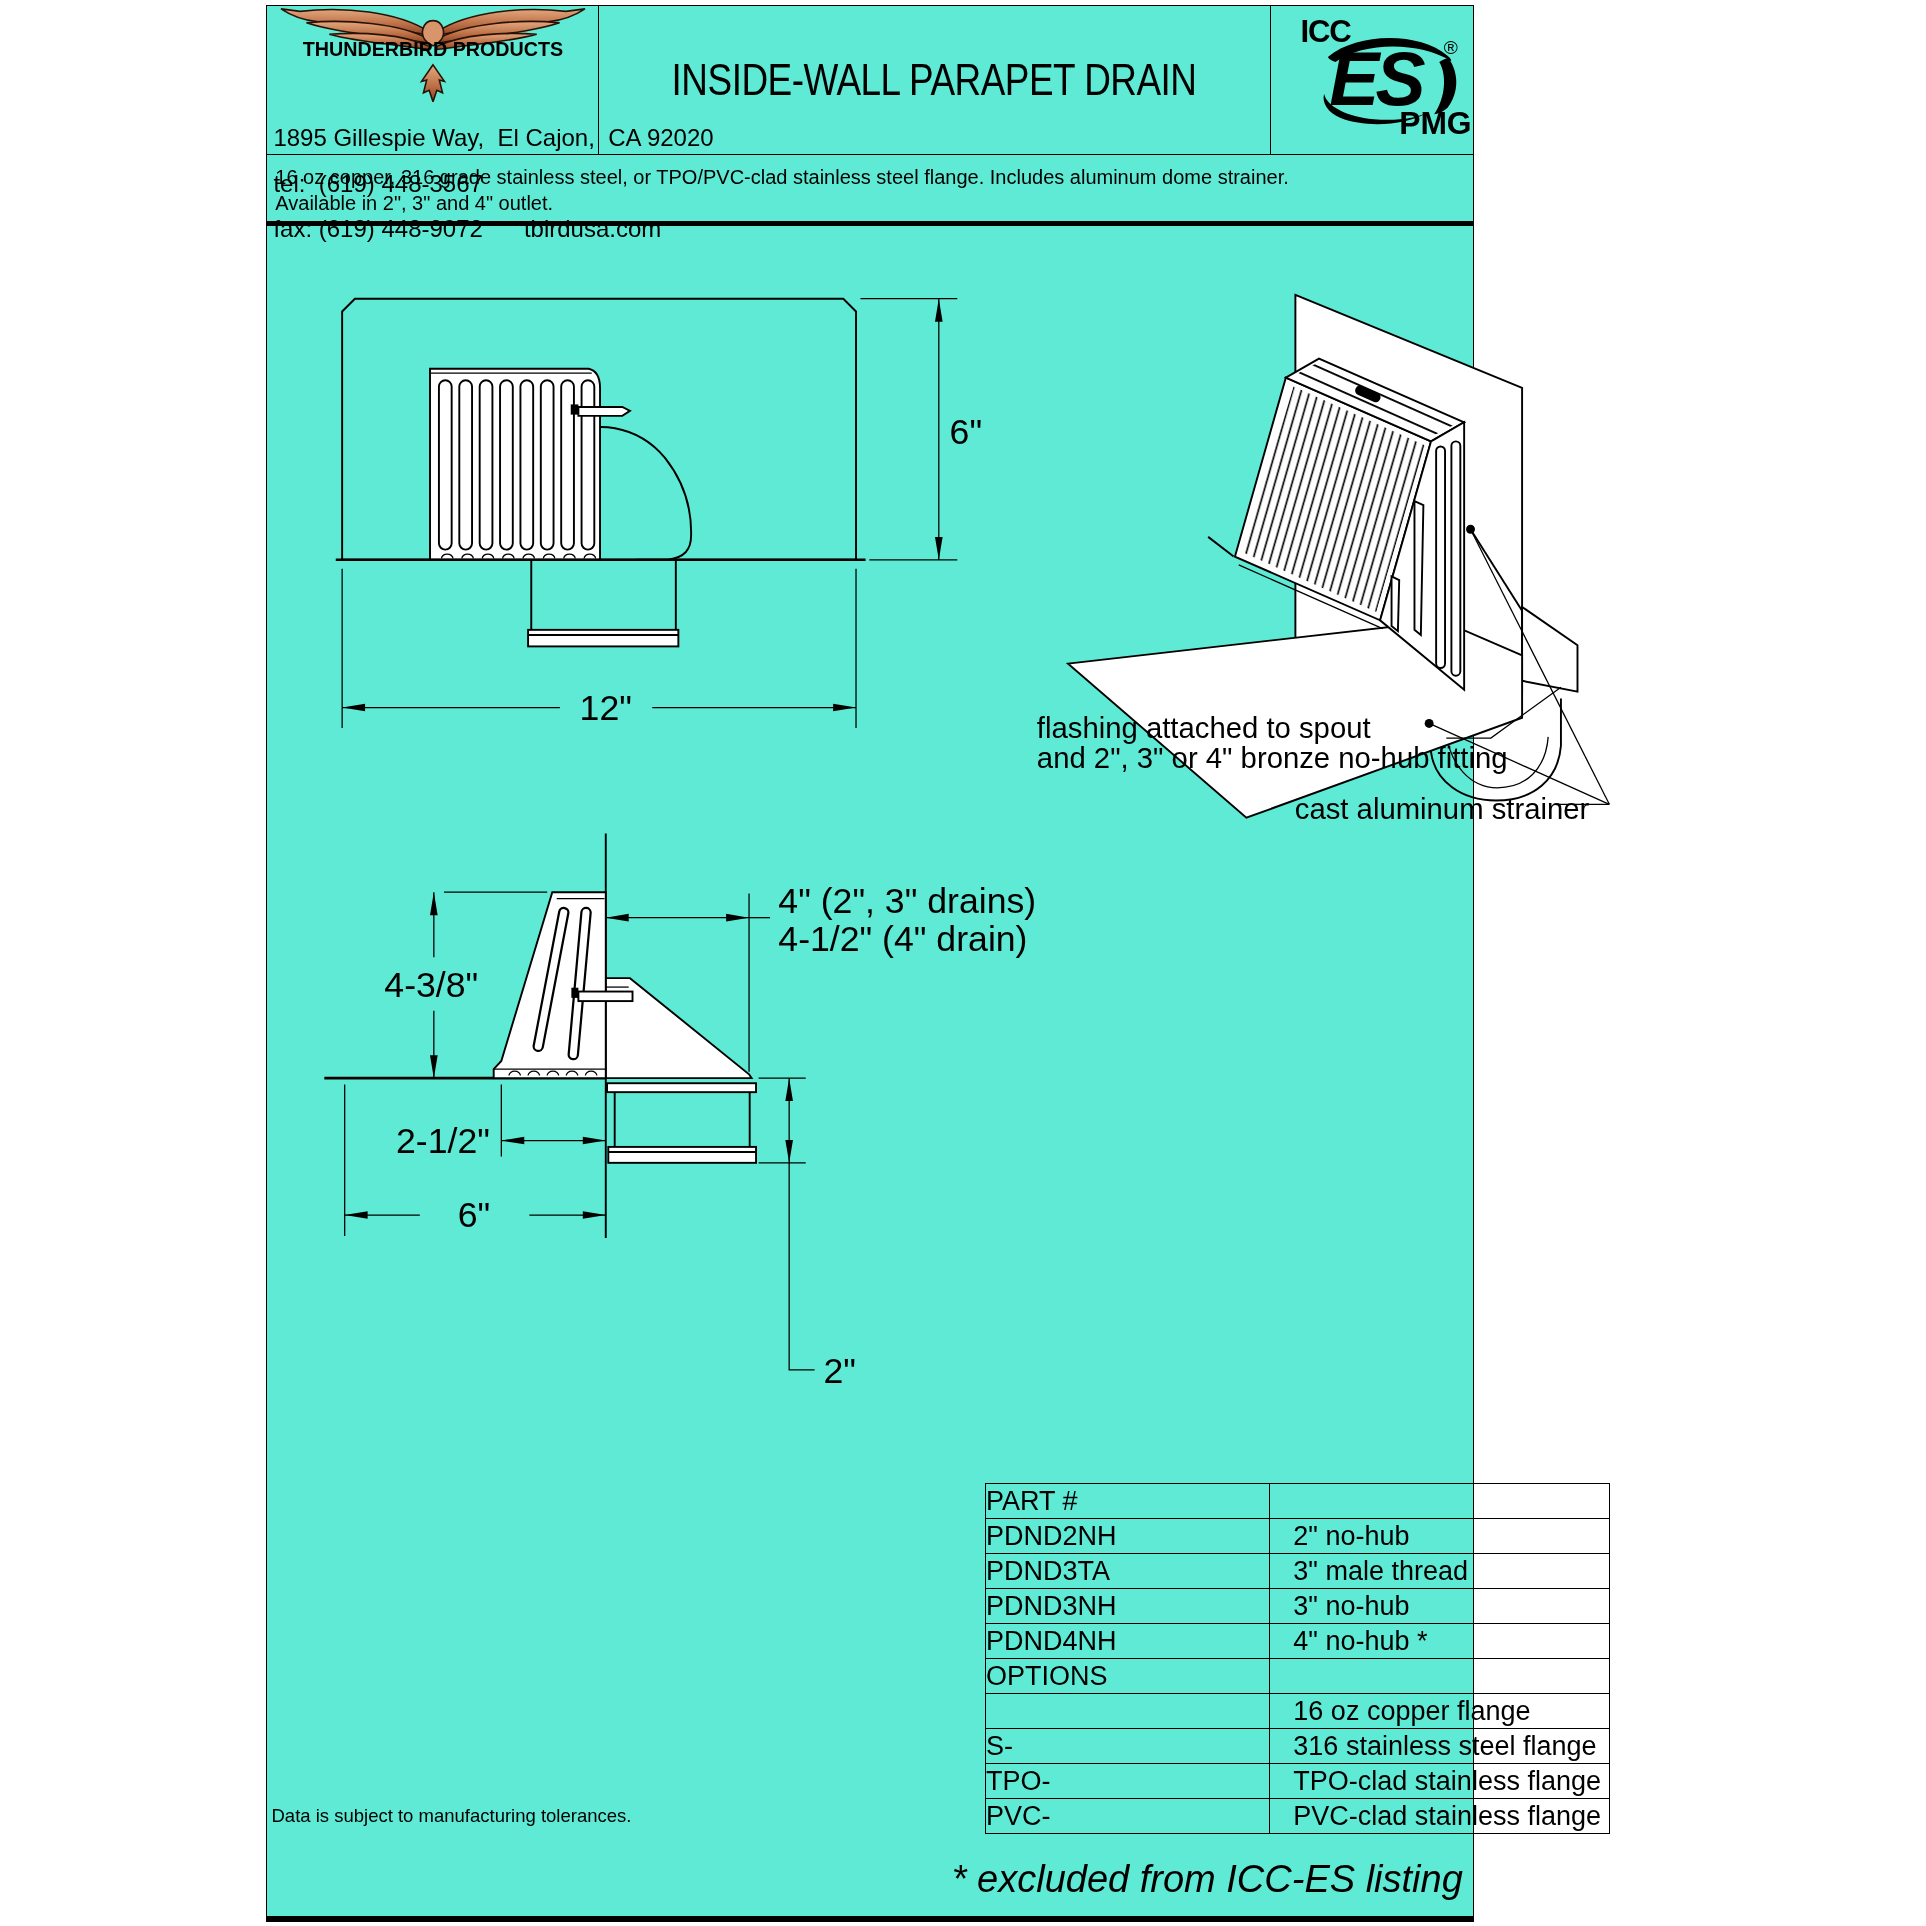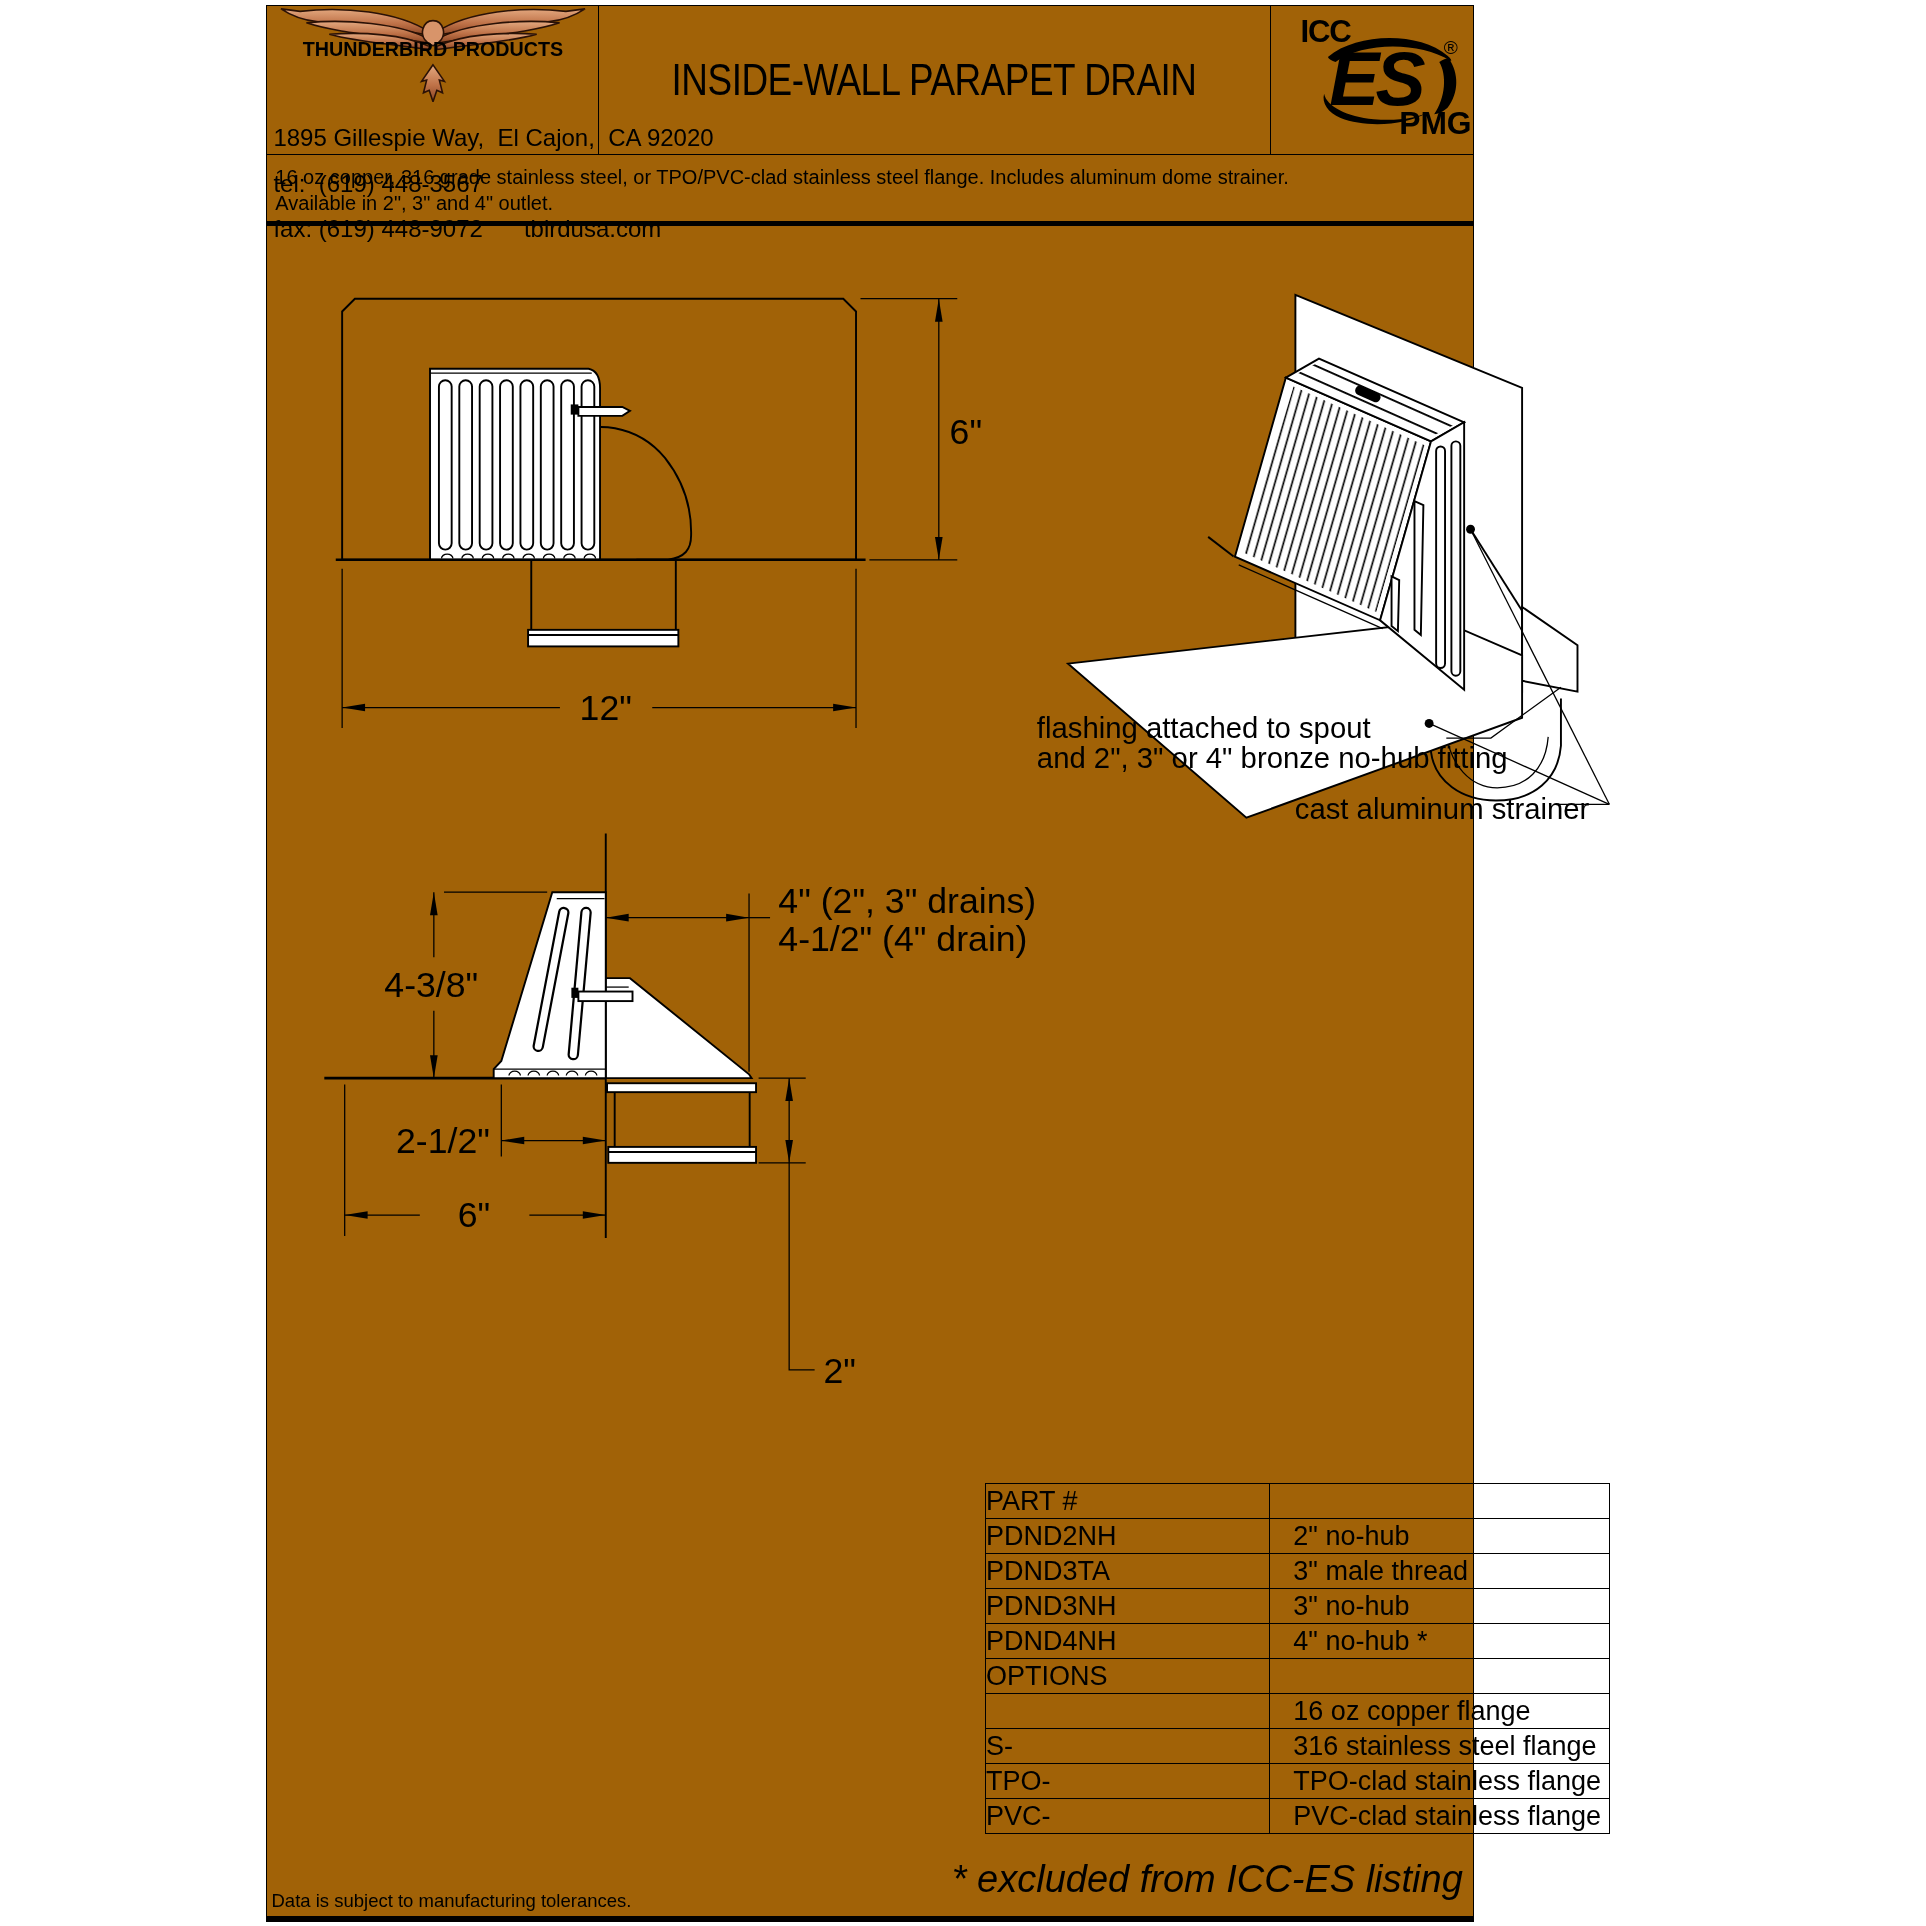--- a/index.html
+++ b/index.html
@@ -1,37 +1,37 @@
 <!DOCTYPE html>
 <html style="font-size:10.2px"><head>
 <meta charset="utf-8">
 <style>
   html,body{margin:0;padding:0;background:#ffffff;}
   body{width:1926px;height:1926px;position:relative;overflow:hidden;
        font-family:"Liberation Sans",sans-serif;color:#000;}
   .page{position:absolute;left:266px;top:5.1px;width:1208px;height:1917px;
-        border:1.9px solid #000;border-bottom:6.4px solid #000;box-sizing:border-box;background:#a16207;}
+        border:1.9px solid #000;border-bottom:6.4px solid #000;box-sizing:border-box;background:#5eead4;}
   .hdr{position:absolute;left:0;top:0;width:100%;height:149px;display:flex;
        border-bottom:1.9px solid #000;box-sizing:border-box;}
   .hdr-logo{width:332px;height:100%;border-right:1.9px solid #000;box-sizing:border-box;position:relative;}
   .hdr-title{flex:1;display:flex;align-items:center;justify-content:center;}
   .hdr-cert{width:203px;border-left:1.9px solid #000;box-sizing:border-box;position:relative;}
   .title-text{font-size:45px;letter-spacing:-0.6px;white-space:nowrap;transform:scaleX(0.82);}
   .addr{position:absolute;left:6.4px;top:93px;font-size:24px;line-height:15.3px;white-space:pre;}
   .addr .site{margin-left:41px;}
   .desc{position:absolute;left:0;top:149px;width:100%;height:71px;box-sizing:border-box;
         border-bottom:5.1px solid #000;padding:9px 0 0 8.3px;font-size:20px;line-height:26px;}
   .drawings{position:absolute;left:0;top:220px;width:1392px;height:1689px;}
   .parts{position:absolute;left:718px;top:1477px;width:625px;border-collapse:collapse;
          font-size:27px;}
   .parts td{border:1.9px solid #000;height:34px;padding:0;}
   .parts td.c1{width:293px;text-align:left;}
   .parts td.c2{width:329px;text-align:left;padding-left:23px;}
   .note-excluded{position:absolute;right:10.2px;top:1852px;font-size:38px;font-style:italic;}
-  .note-tol{position:absolute;left:4.5px;top:1884px;font-size:18.5px;}
+  .note-tol{position:absolute;left:4.5px;top:1799px;font-size:18.5px;}
   svg text{font-family:"Liberation Sans",sans-serif;}
   .k{stroke:#000;fill:none;stroke-width:3;}
   .kw{stroke:#000;fill:#fff;stroke-width:3;}
   .thin{stroke:#000;fill:none;stroke-width:2;}
   .dimtxt{font-size:56px;fill:#000;}
   .lbltxt{font-size:46px;fill:#000;}
   .arr{fill:#000;stroke:none;}
 </style>
 </head>
 <body>

